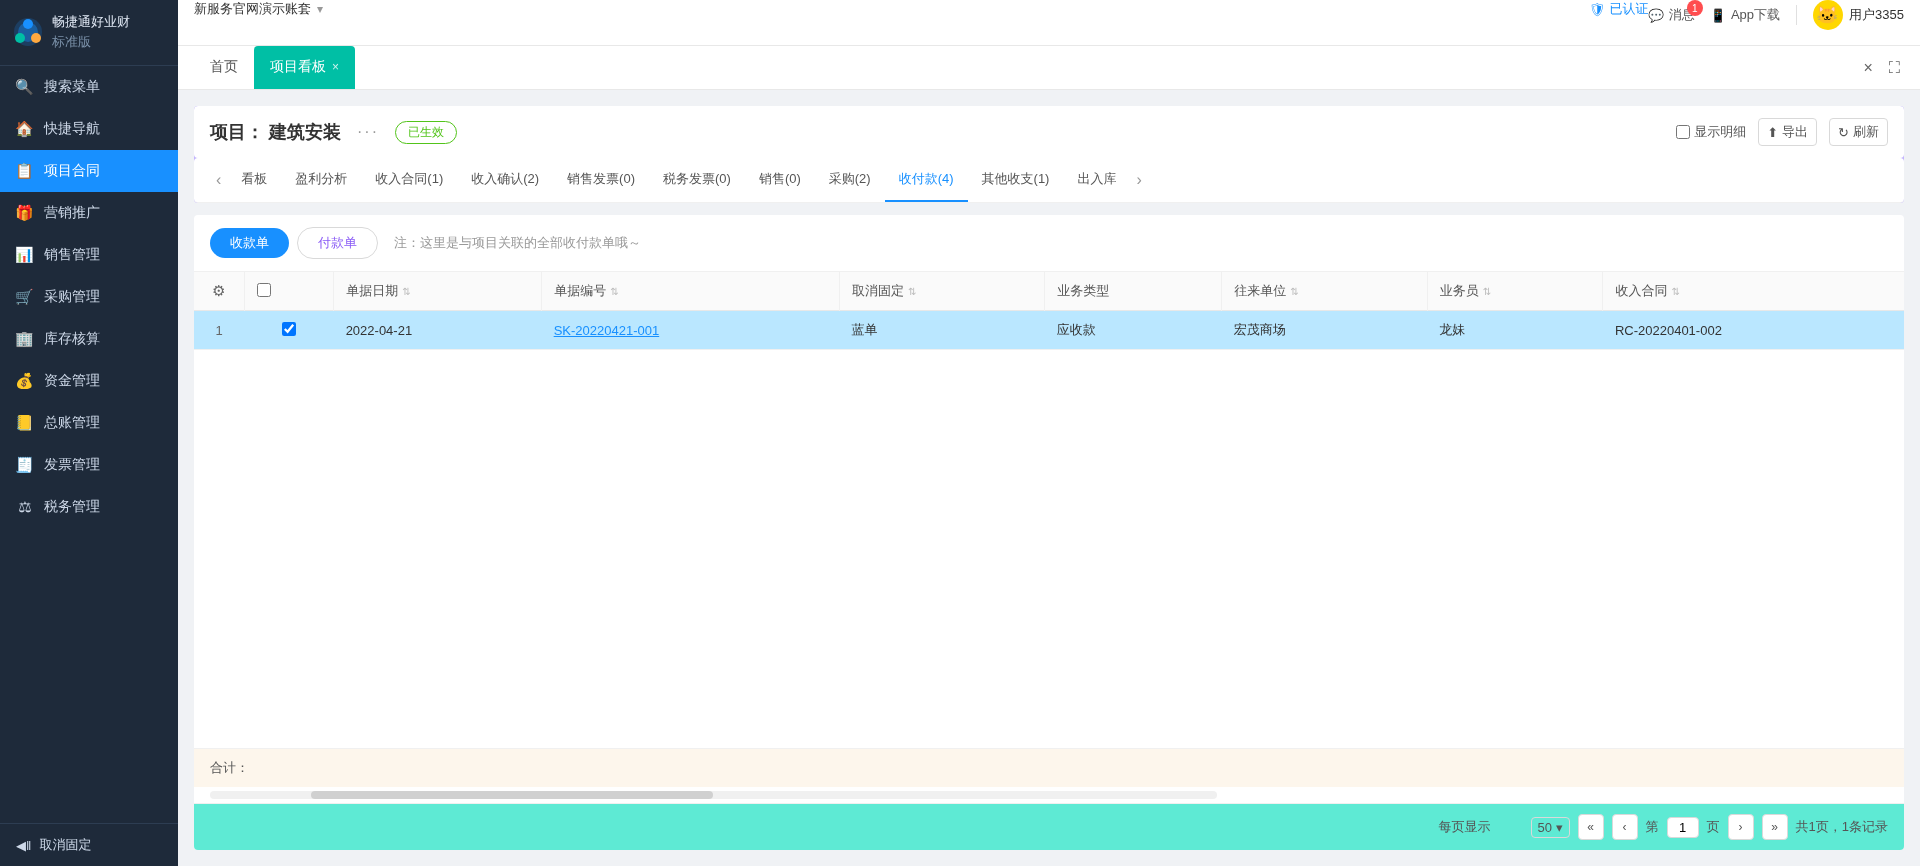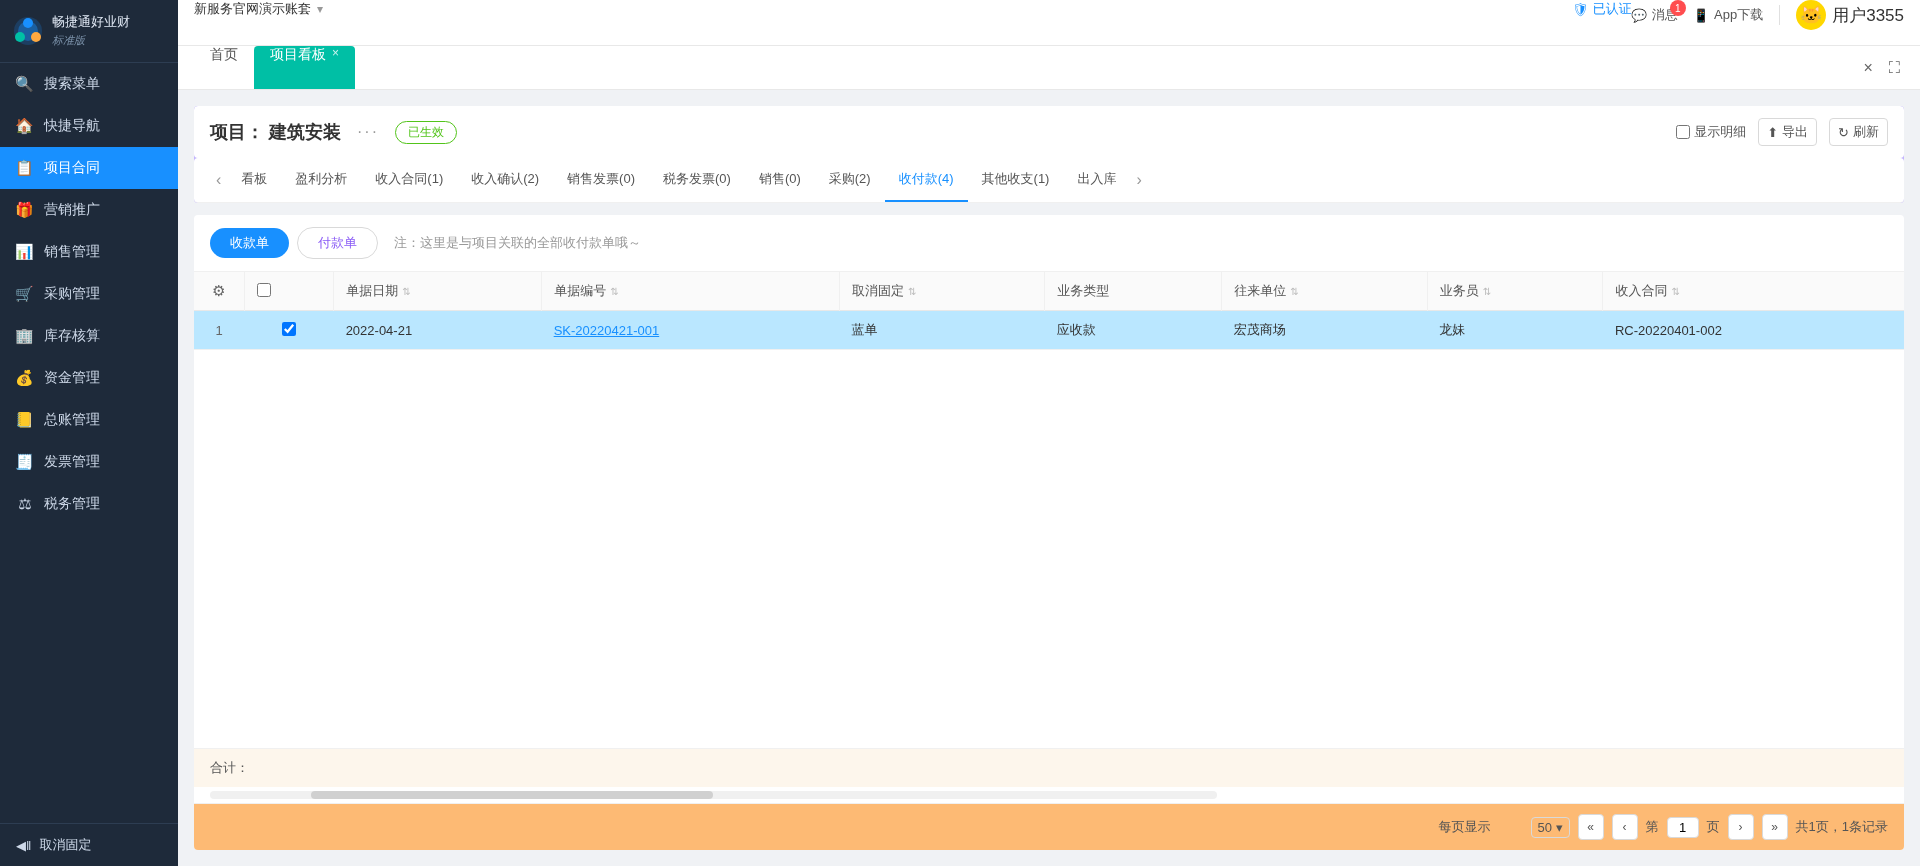--- a/index.html
+++ b/index.html
@@ -26,24 +26,23 @@
       height: 32px;
       margin-right: 8px;
       flex-shrink: 0;
     }
     .sidebar-title {
       font-size: 13px;
       color: #e0e8f4;
       line-height: 1.3;
     }
     .sidebar-edition {
-      font-size: 11px;
+      font-size: 13px;
       color: #7a90a8;
       margin-top: 2px;
-      font-style: italic;
     }
     .sidebar-scroll {
       flex: 1;
       overflow-y: auto;
       overflow-x: hidden;
     }
     .sidebar-scroll::-webkit-scrollbar { width: 4px; }
     .sidebar-scroll::-webkit-scrollbar-thumb { background: #3a4f67; border-radius: 2px; }
     .sidebar-item {
       display: flex;
@@ -152,34 +151,35 @@
     .topbar-avatar {
       width: 30px;
       height: 30px;
       border-radius: 50%;
       background: #ffd700;
       display: flex;
       align-items: center;
       justify-content: center;
       font-size: 18px;
     }
-    .topbar-username { font-size: 17px; color: #333; }
+    .topbar-username { font-size: 13px; color: #333; }
 
     
     .tabbar {
       height: 44px;
       background: #fff;
       display: flex;
       align-items: stretch;
       border-bottom: 1px solid #e8e8e8;
       padding: 0 16px;
       flex-shrink: 0;
     }
     .tab-item {
       display: flex;
+      align-items: center;
       padding: 0 16px;
       cursor: pointer;
       font-size: 14px;
       color: #555;
       border-bottom: 2px solid transparent;
       gap: 6px;
     }
     .tab-item.active {
       background: #00bfa5;
       color: #fff;
@@ -388,21 +388,21 @@
 
     
     .pagination {
       display: flex;
       align-items: center;
       justify-content: flex-end;
       padding: 10px 16px;
       gap: 8px;
       font-size: 13px;
       color: #555;
-      background: #fdba74;
+      background: #5eead4;
       border-top: 1px solid #f0f0f0;
     }
     .pagination-select {
       border: 1px solid #d9d9d9;
       border-radius: 4px;
       padding: 2px 6px;
       font-size: 13px;
       display: flex;
       align-items: center;
       gap: 4px;

